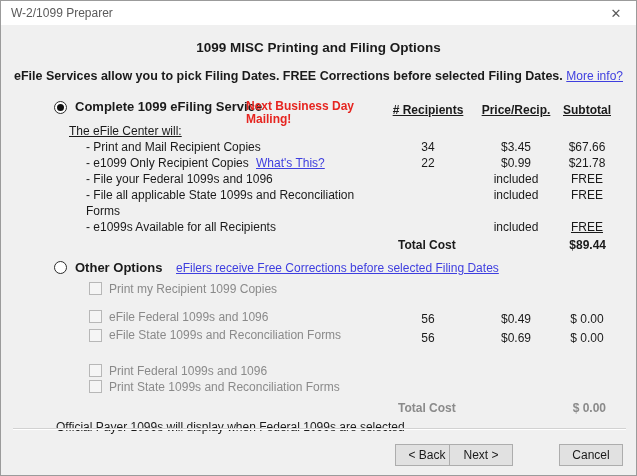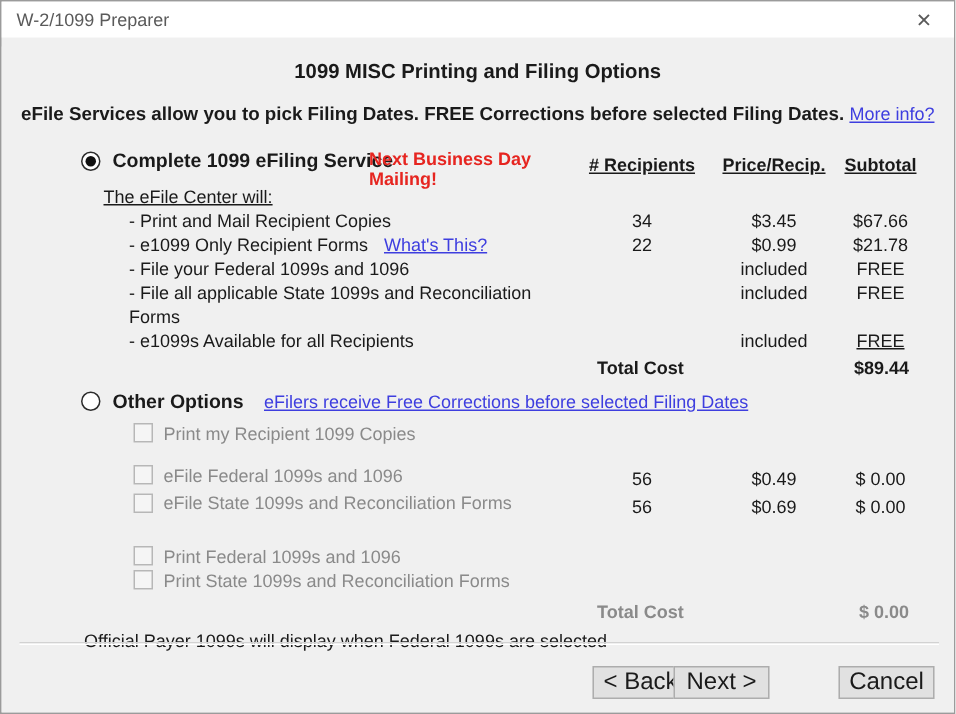--- a/index.html
+++ b/index.html
@@ -56,21 +56,21 @@
             margin-right:7px;display:inline-block;}
   .cb1{margin-top:5px;}
   .cb2{margin-top:12px;}
   .cb4{margin-top:17px;}
   .total2{margin-top:5px;color:var(--disabled-text);}
   .note{margin-top:3px;padding-left:55px;line-height:16px;}
 
   .divider{position:absolute;left:12px;right:10px;top:397px;height:0;
            border-top:1px solid #d2d2d2;border-bottom:1px solid #ffffff;}
   .btn{position:absolute;top:413px;width:64px;height:22px;background:#e1e1e1;
-       border:1px solid #adadad;font-family:"Liberation Sans",sans-serif;font-size:16px;
+       border:1px solid #adadad;font-family:"Liberation Sans",sans-serif;font-size:12px;
        color:#1a1a1a;text-align:center;line-height:20px;cursor:default;}
   .btn-back{left:394px;}
   .btn-next{left:448px;}
   .btn-cancel{left:558px;}
 </style>
 </head>
 <body>
 
 <div class="window">
 
@@ -108,21 +108,21 @@
 
     <div class="trow li">
       <div class="c1">-  Print and Mail Recipient Copies</div>
       <div class="c2">34</div>
       <div class="c3">$3.45</div>
       <div class="c4">$67.66</div>
     </div>
 
     <div class="trow li">
       <div class="c1">
-        <span>-  e1099 Only Recipient Forms</span>
+        <span>-  e1099 Only Recipient Copies</span>
         <a class="whats-this">What's This?</a>
       </div>
       <div class="c2">22</div>
       <div class="c3">$0.99</div>
       <div class="c4">$21.78</div>
     </div>
 
     <div class="trow li">
       <div class="c1">-  File your Federal 1099s and 1096</div>
       <div class="c2"></div>

